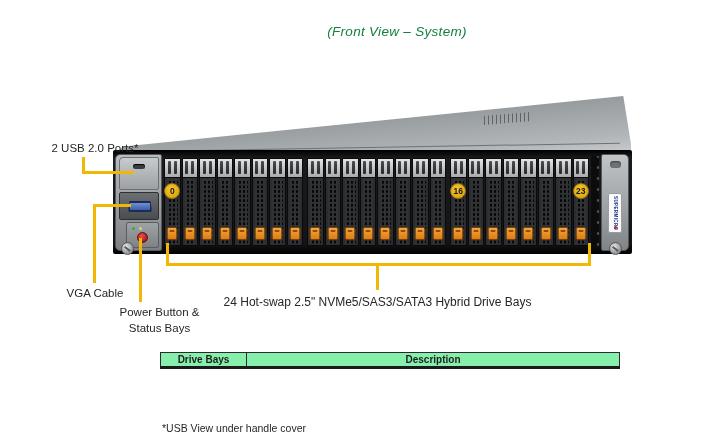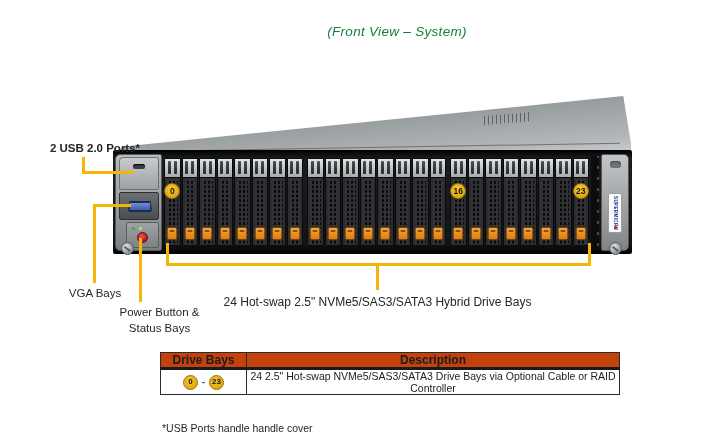--- a/index.html
+++ b/index.html
@@ -150,21 +150,21 @@
   }
   
   .bays-table {
     position:absolute; left:160px; top:352px; width:460px;
     border-collapse:collapse; font-size:10.5px; color:#1d1d1d;
     border:1.5px solid #2b2b2b;
   }
   .bays-table th, .bays-table td {
     border:1px solid #2b2b2b; text-align:center; vertical-align:middle;
   }
-  .bays-table th { font-weight:bold; font-size:12px; height:15px; background:#c2410c; }
+  .bays-table th { font-weight:bold; font-size:10px; height:15px; background:#86efac; }
   .bays-table thead th { border-bottom:3px solid #1a1a1a; }
   .bays-table td { height:21px; }
   .bays-table .col-bays { width:86px; }
   .bays-table tr.shaded td { background:var(--row-shaded,#C8C8C8); }
   .bays-table .badge { width:15px; height:15px; font-size:8px; vertical-align:middle; }
   .bays-table .dash { display:inline-block; margin:0 4px; font-weight:bold; font-size:9px; vertical-align:middle; }
   .footnote { position:absolute; left:162px; top:422px; font-size:10.5px; color:#262626; }
 </style>
 </head>
 <body>
@@ -412,38 +412,34 @@
   <div class="line" style="left:93px; top:204px; width:38px; height:2.5px;"></div>
   <div class="line" style="left:93px; top:204px; width:2.5px; height:79px;"></div>
 
   <div class="line" style="left:139px; top:238px; width:2.5px; height:64px;"></div>
 
   <div class="line" style="left:166px; top:243px; width:2.5px; height:22px;"></div>
   <div class="line" style="left:588px; top:243px; width:2.5px; height:22px;"></div>
   <div class="line" style="left:166px; top:263px; width:425px; height:2.5px;"></div>
   <div class="line" style="left:376px; top:263px; width:2.5px; height:27px;"></div>
 
-  <div class="label" style="left:40px; top:141px; width:110px;font-weight:bold;">2 USB 2.0 Ports*</div>
-  <div class="label" style="left:55px; top:286px; width:80px;">VGA Bays</div>
+  <div class="label" style="left:40px; top:141px; width:110px;">2 USB 2.0 Ports*</div>
+  <div class="label" style="left:55px; top:286px; width:80px;">VGA Cable</div>
   <div class="label" style="left:97px; top:305px; width:125px;">
     <span>Power Button &amp;</span><br>
     <span>Status Bays</span>
   </div>
   <div class="label" style="left:150px; top:294px; width:455px; font-size:12px;">24 Hot-swap 2.5" NVMe5/SAS3/SATA3  Hybrid Drive Bays</div>
 
   <table class="bays-table">
     <thead>
       <tr>
         <th class="col-bays">Drive Bays</th>
         <th>Description</th>
       </tr>
     </thead>
     <tbody>
-        <tr>
-          <td class="col-bays"><span class="badge">0</span><span class="dash">-</span><span class="badge">23</span></td>
-          <td>24 2.5" Hot-swap NVMe5/SAS3/SATA3   Drive Bays via Optional Cable or RAID Controller</td>
-        </tr>
       </tbody>
   </table>
 
-  <div class="footnote">*USB  Ports handle handle cover</div>
+  <div class="footnote">*USB  View under handle cover</div>
 
 </div>
 
 </body></html>

